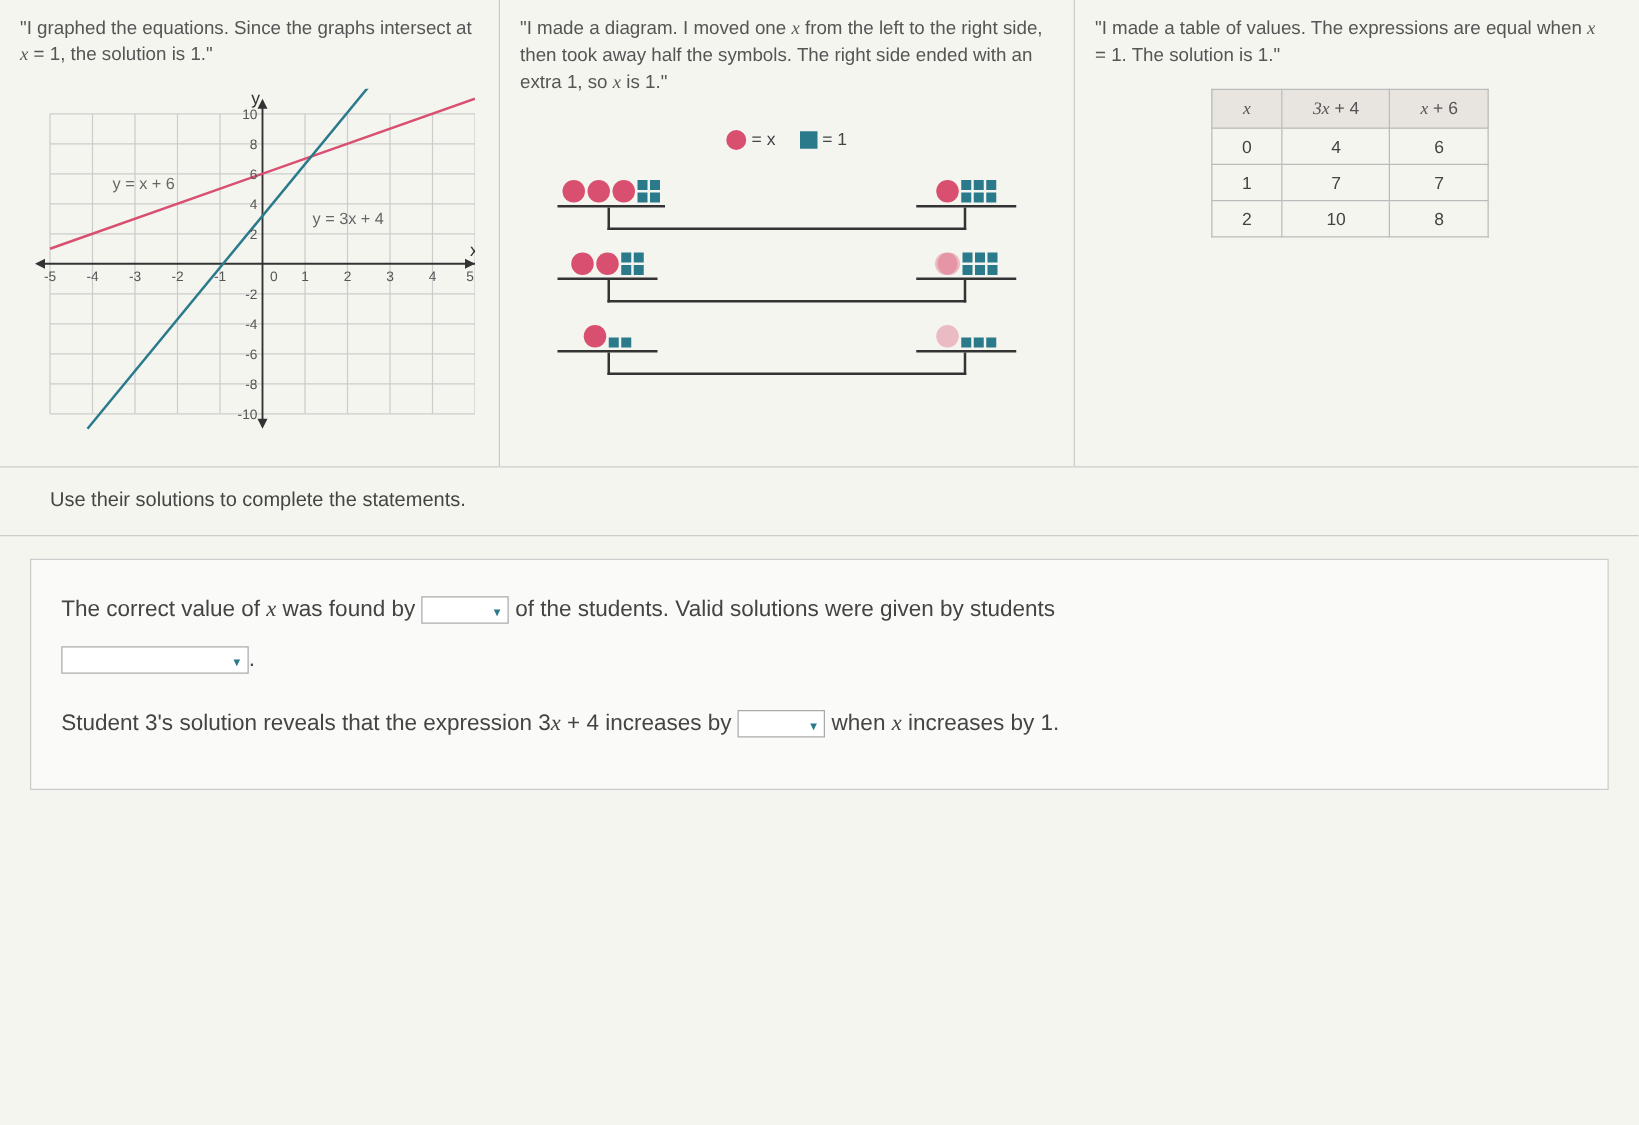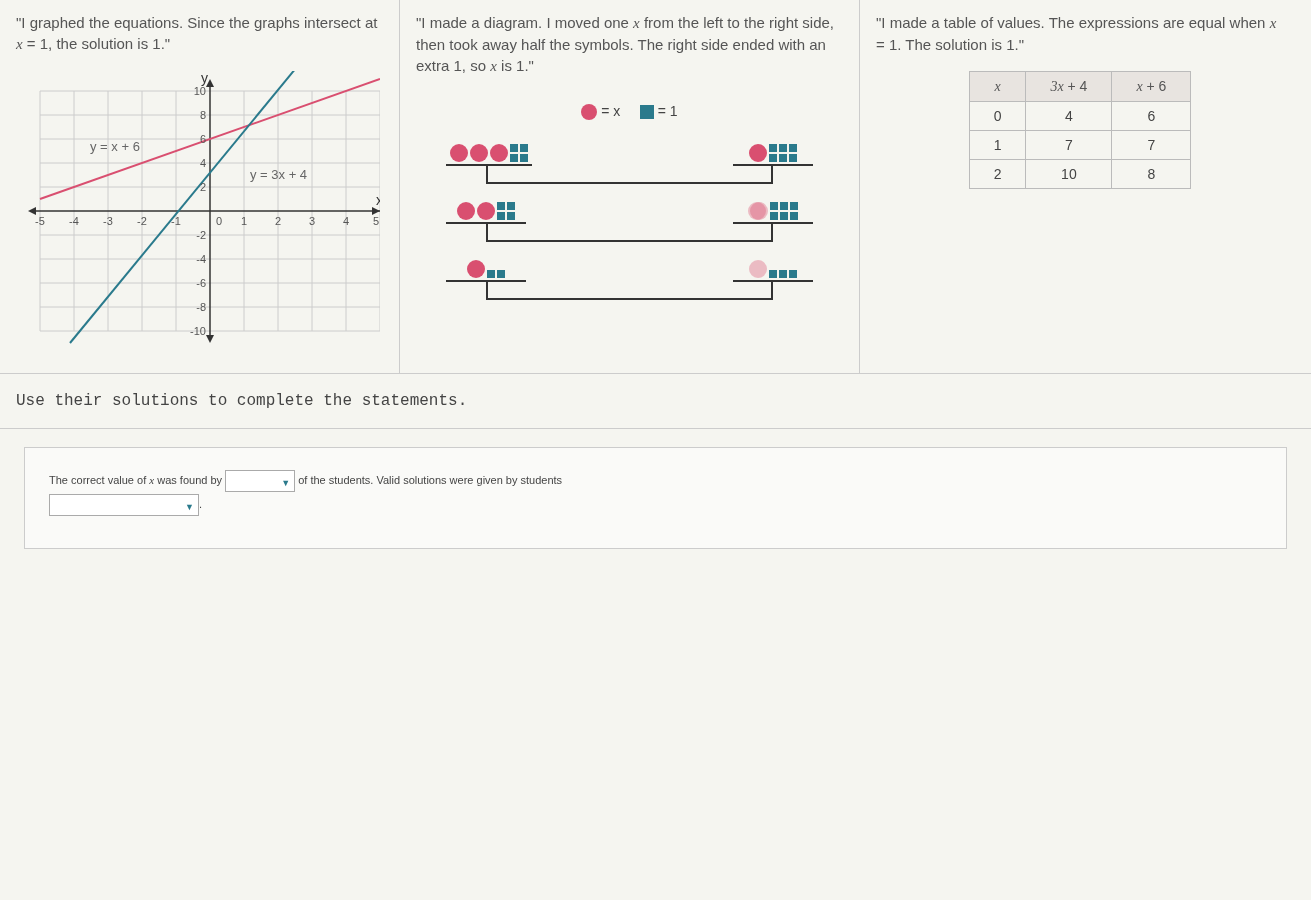--- a/index.html
+++ b/index.html
@@ -21,22 +21,22 @@
 .pan { display: flex; align-items: flex-end; gap: 2px; border-bottom: 2px solid #333; padding: 0 4px 2px 4px; min-width: 80px; justify-content: center; }
 .pan .circ { width: 18px; height: 18px; }
 .pan .sq { width: 8px; height: 8px; }
 .sq-grid { display: inline-grid; grid-template-columns: repeat(3,8px); gap: 2px; }
 .sq-grid2 { display: inline-grid; grid-template-columns: repeat(2,8px); gap: 2px; }
 .sq-row { display: inline-flex; gap: 2px; }
 .beam { height: 18px; border-left: 2px solid #333; border-right: 2px solid #333; border-bottom: 2px solid #333; margin: 0 40px; }
 .value-table { border-collapse: collapse; margin: 10px auto; font-size: 14px; }
 .value-table th, .value-table td { border: 1px solid #bbb; padding: 6px 24px; text-align: center; }
 .value-table th { background: #e8e4e0; font-weight: normal; color: #555; }
-.instruction { padding: 18px 16px; font-size: 16px; color: #444; border-bottom: 1px solid #ccc; font-family: Liberation Mono, monospace; }
-.statements { margin: 18px 24px; padding: 20px 24px; border: 1px solid #ccc; background: #fafaf8; font-size: 11px; line-height: 2.2; color: #444; }
+.instruction { padding: 18px 40px; font-size: 16px; color: #444; border-bottom: 1px solid #ccc; }
+.statements { margin: 18px 24px; padding: 20px 24px; border: 1px solid #ccc; background: #fafaf8; font-size: 18px; line-height: 2.2; color: #444; }
 .statements p { margin-bottom: 12px; }
 .dropdown { display: inline-block; border: 1px solid #aaa; background: #fff; min-width: 70px; height: 22px; vertical-align: middle; position: relative; padding: 0 18px 0 6px; }
 .dropdown.wide { min-width: 150px; }
 .dropdown.med { min-width: 130px; }
 .dropdown::after { content: "▼"; position: absolute; right: 4px; top: 3px; font-size: 9px; color: #2a7a8c; }
 </style>
 </head>
 <body>
 
 <div class="top-row">
@@ -220,13 +220,18 @@
 <div class="instruction">Use their solutions to complete the statements.</div>
 
 <div class="statements">
   <p>
     <span>The correct value of <span class="math-i">x</span> was found by </span>
     <span class="dropdown"></span>
     <span> of the students. Valid solutions were given by students </span>
     <br>
     <span class="dropdown wide"></span><span>.</span>
   </p>
+  <p>
+    <span>Student 3's solution reveals that the expression 3<span class="math-i">x</span> + 4 increases by </span>
+    <span class="dropdown"></span>
+    <span> when <span class="math-i">x</span> increases by 1.</span>
+  </p>
 </div>
 
 </body></html>

